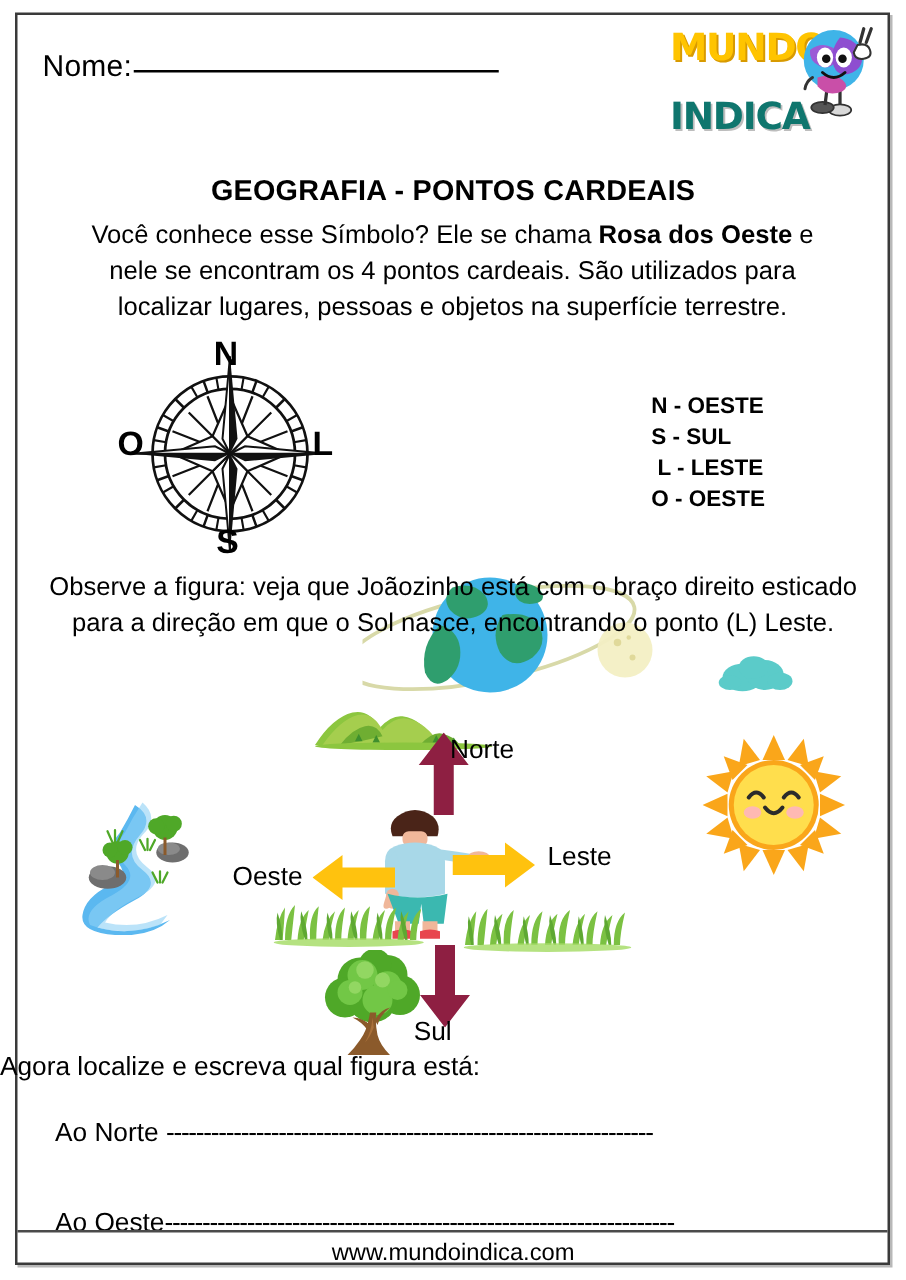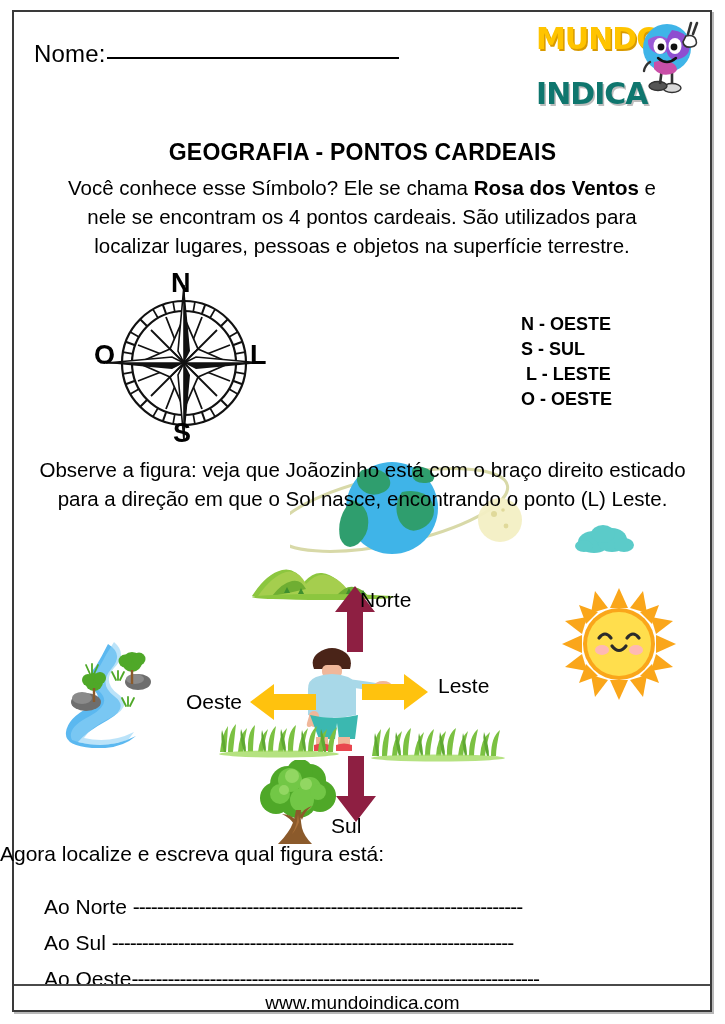--- a/index.html
+++ b/index.html
@@ -256,21 +256,21 @@
       <path d="M22 38 q9 8 18 0" stroke="#111" stroke-width="2.4" fill="none" stroke-linecap="round"></path>
       <path d="M14 42 q-5 3 -6 9" stroke="#333" stroke-width="2.4" fill="none" stroke-linecap="round"></path>
       <path d="M52 14 l3 -11 M57 14 l4 -11" stroke="#333" stroke-width="2.6" stroke-linecap="round" fill="none"></path>
       <path d="M50 16 q8 -2 10 4 q2 6 -5 7 q-7 1 -8 -5Z" fill="#fff" stroke="#333" stroke-width="1.6"></path>
     </svg>
   </div>
 
   <div class="title">GEOGRAFIA - PONTOS CARDEAIS</div>
 
   <div class="intro">
-    <span>Você conhece esse Símbolo? Ele se chama </span><b>Rosa dos Ventos</b><span> e nele se encontram os 4 pontos cardeais.  São utilizados para localizar lugares, pessoas e objetos na superfície terrestre.</span>
+    <span>Você conhece esse Símbolo? Ele se chama </span><b>Rosa dos Oeste</b><span> e nele se encontram os 4 pontos cardeais.  São utilizados para localizar lugares, pessoas e objetos na superfície terrestre.</span>
   </div>
 
   <div class="compass-wrap">
     <svg width="185" height="182" viewBox="0 0 185 182">
       <g transform="translate(92,91)" stroke="#111" fill="none">
         <circle r="62" stroke-width="2.2"></circle>
         <circle r="52" stroke-width="2.2"></circle>
         <g stroke-width="2">
           <path d="M0 -62 L0 -52 M43.8 -43.8 L36.8 -36.8 M62 0 L52 0 M43.8 43.8 L36.8 36.8
                    M0 62 L0 52 M-43.8 43.8 L-36.8 36.8 M-62 0 L-52 0 M-43.8 -43.8 L-36.8 -36.8"></path>
@@ -533,22 +533,19 @@
   <div class="dir-label lbl-oeste">Oeste</div>
   <div class="dir-label lbl-sul">Sul</div>
 
   <div class="observe">Observe a figura: veja que Joãozinho está com o braço direito esticado para a direção em que o Sol nasce, encontrando o ponto (L) Leste.</div>
 
   <div class="agora">Agora localize e escreva qual figura está:</div>
 
   <div class="ans ans-0">
     <span>Ao Norte </span><span class="dashes">-----------------------------------------------------------------</span>
   </div>
-  <div class="ans ans-1">
-    <span>Ao Sul </span><span class="dashes">-------------------------------------------------------------------</span>
-  </div>
   <div class="ans ans-2">
     <span>Ao Oeste</span><span class="dashes">--------------------------------------------------------------------</span>
   </div>
 
   <div class="foot-rule"></div>
   <div class="footer">www.mundoindica.com</div>
 </div>
 
 </body></html>

